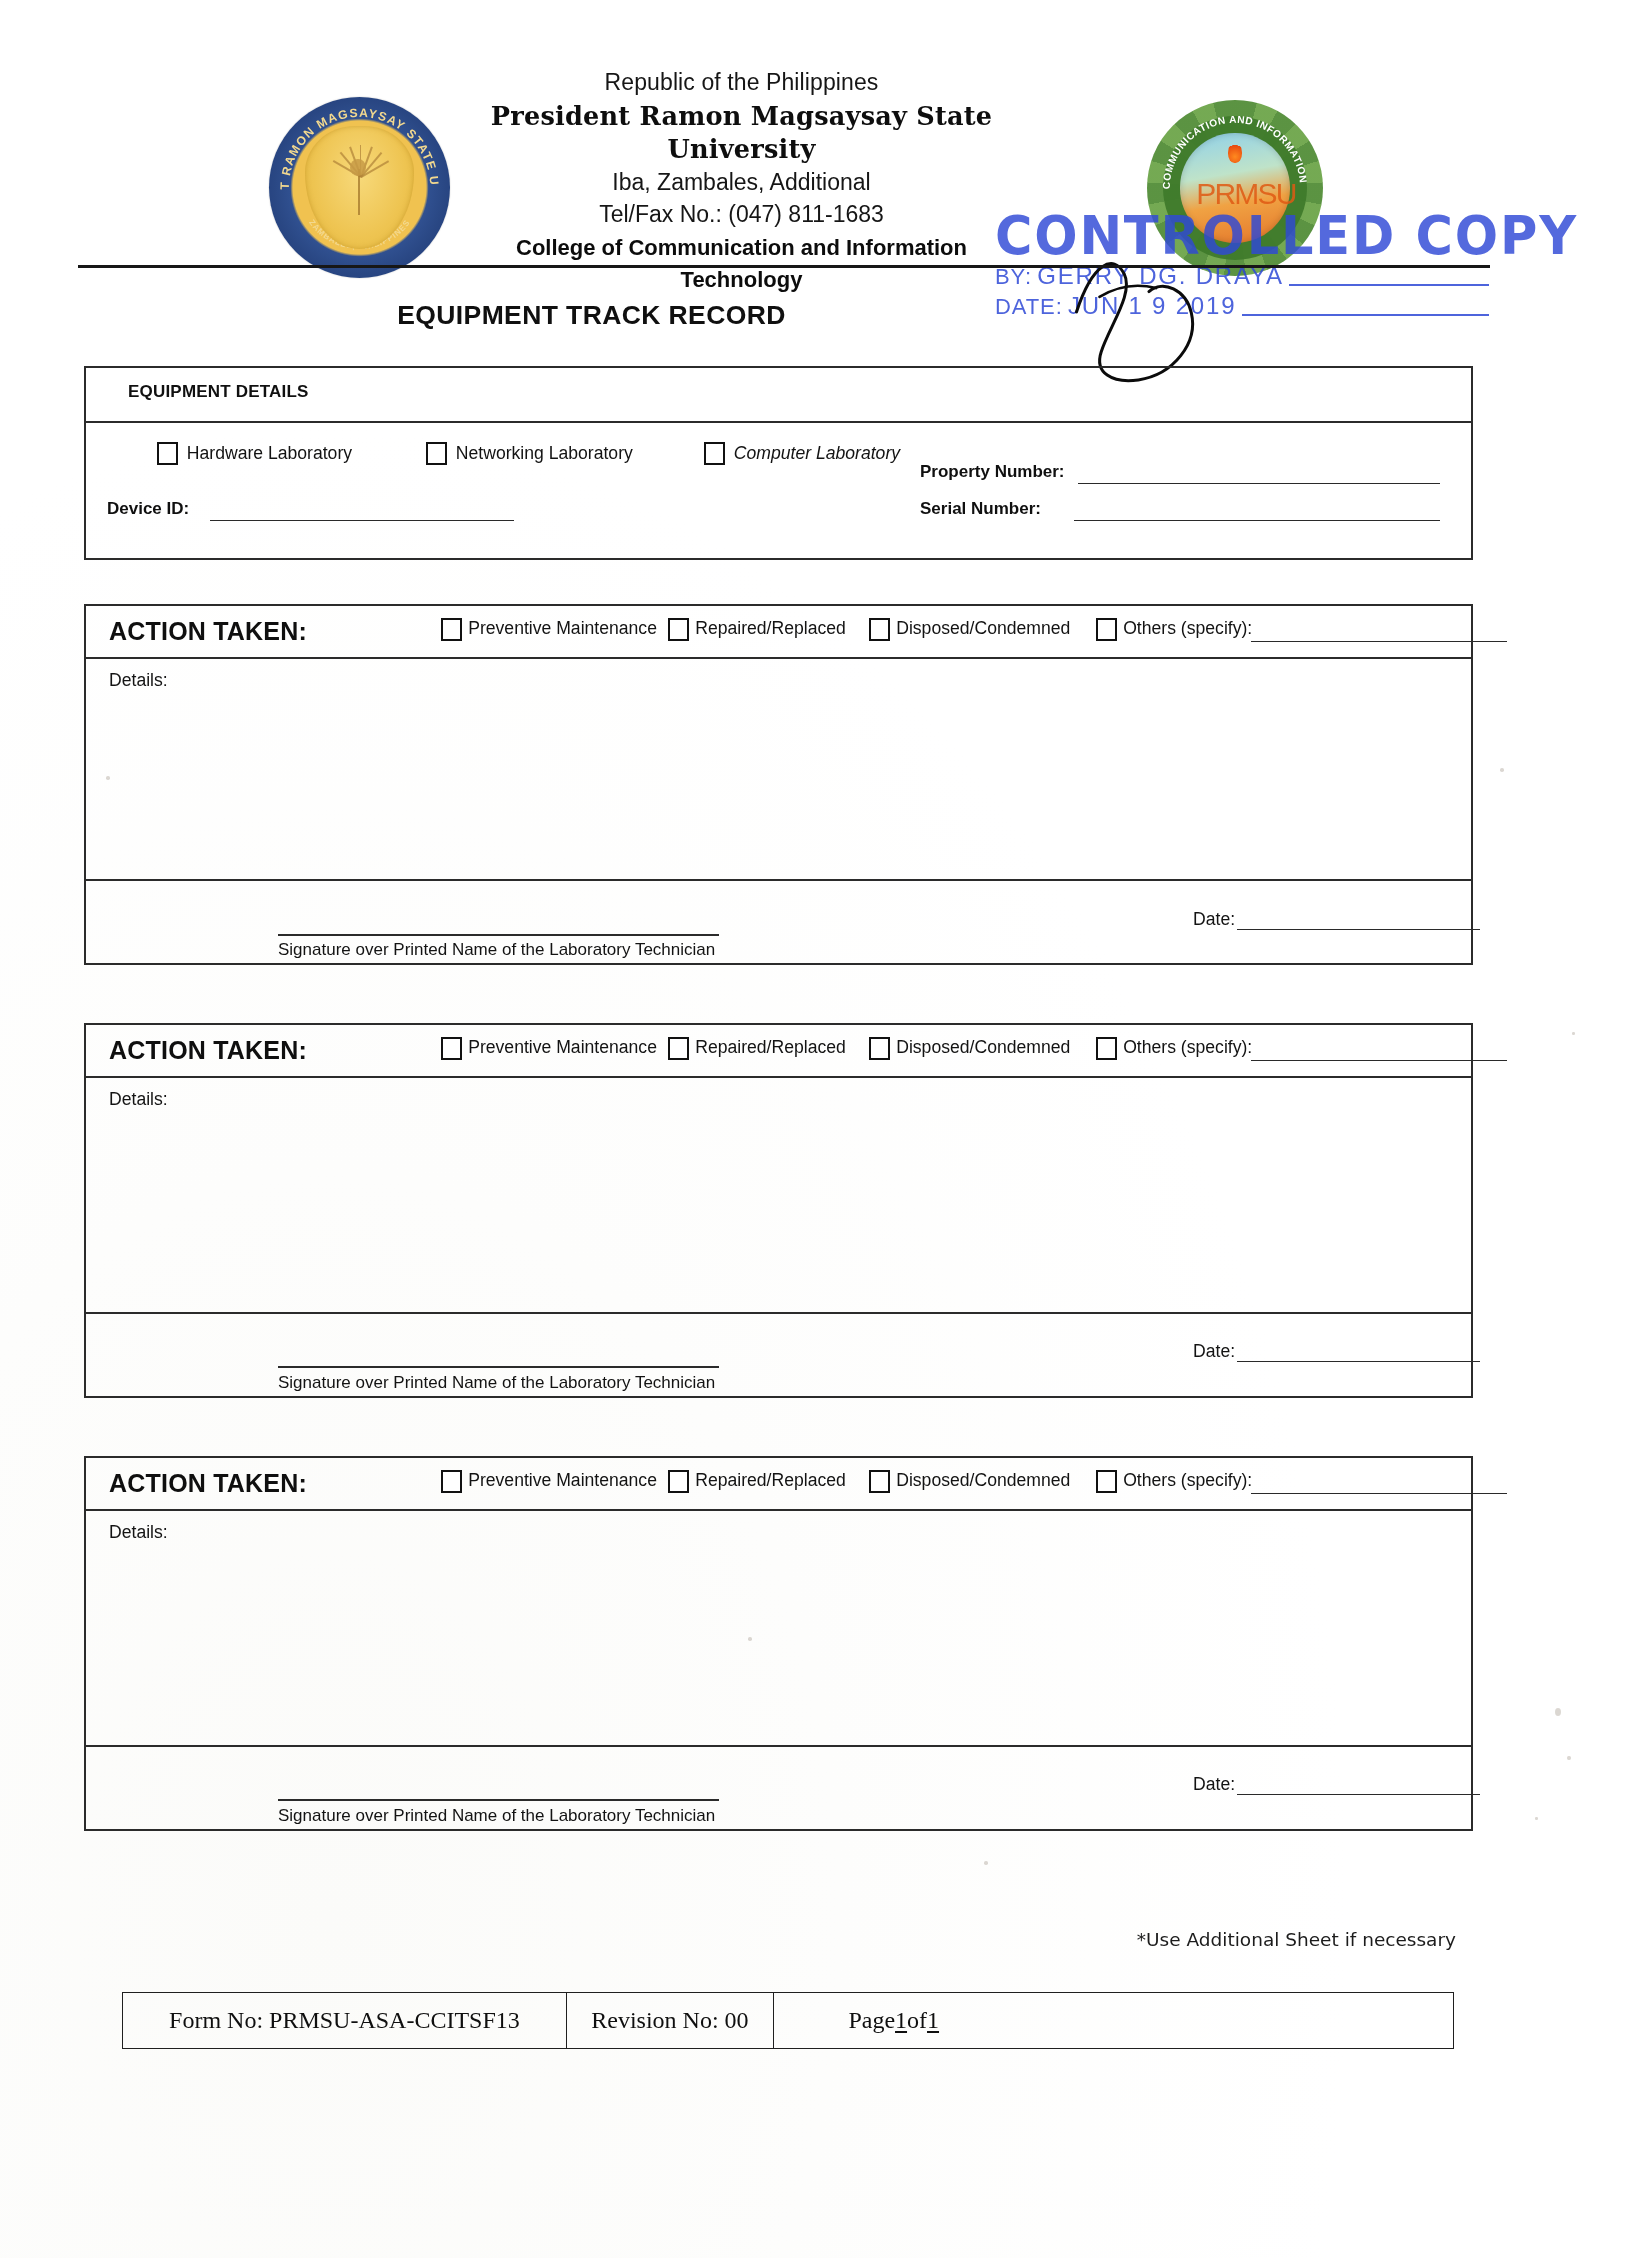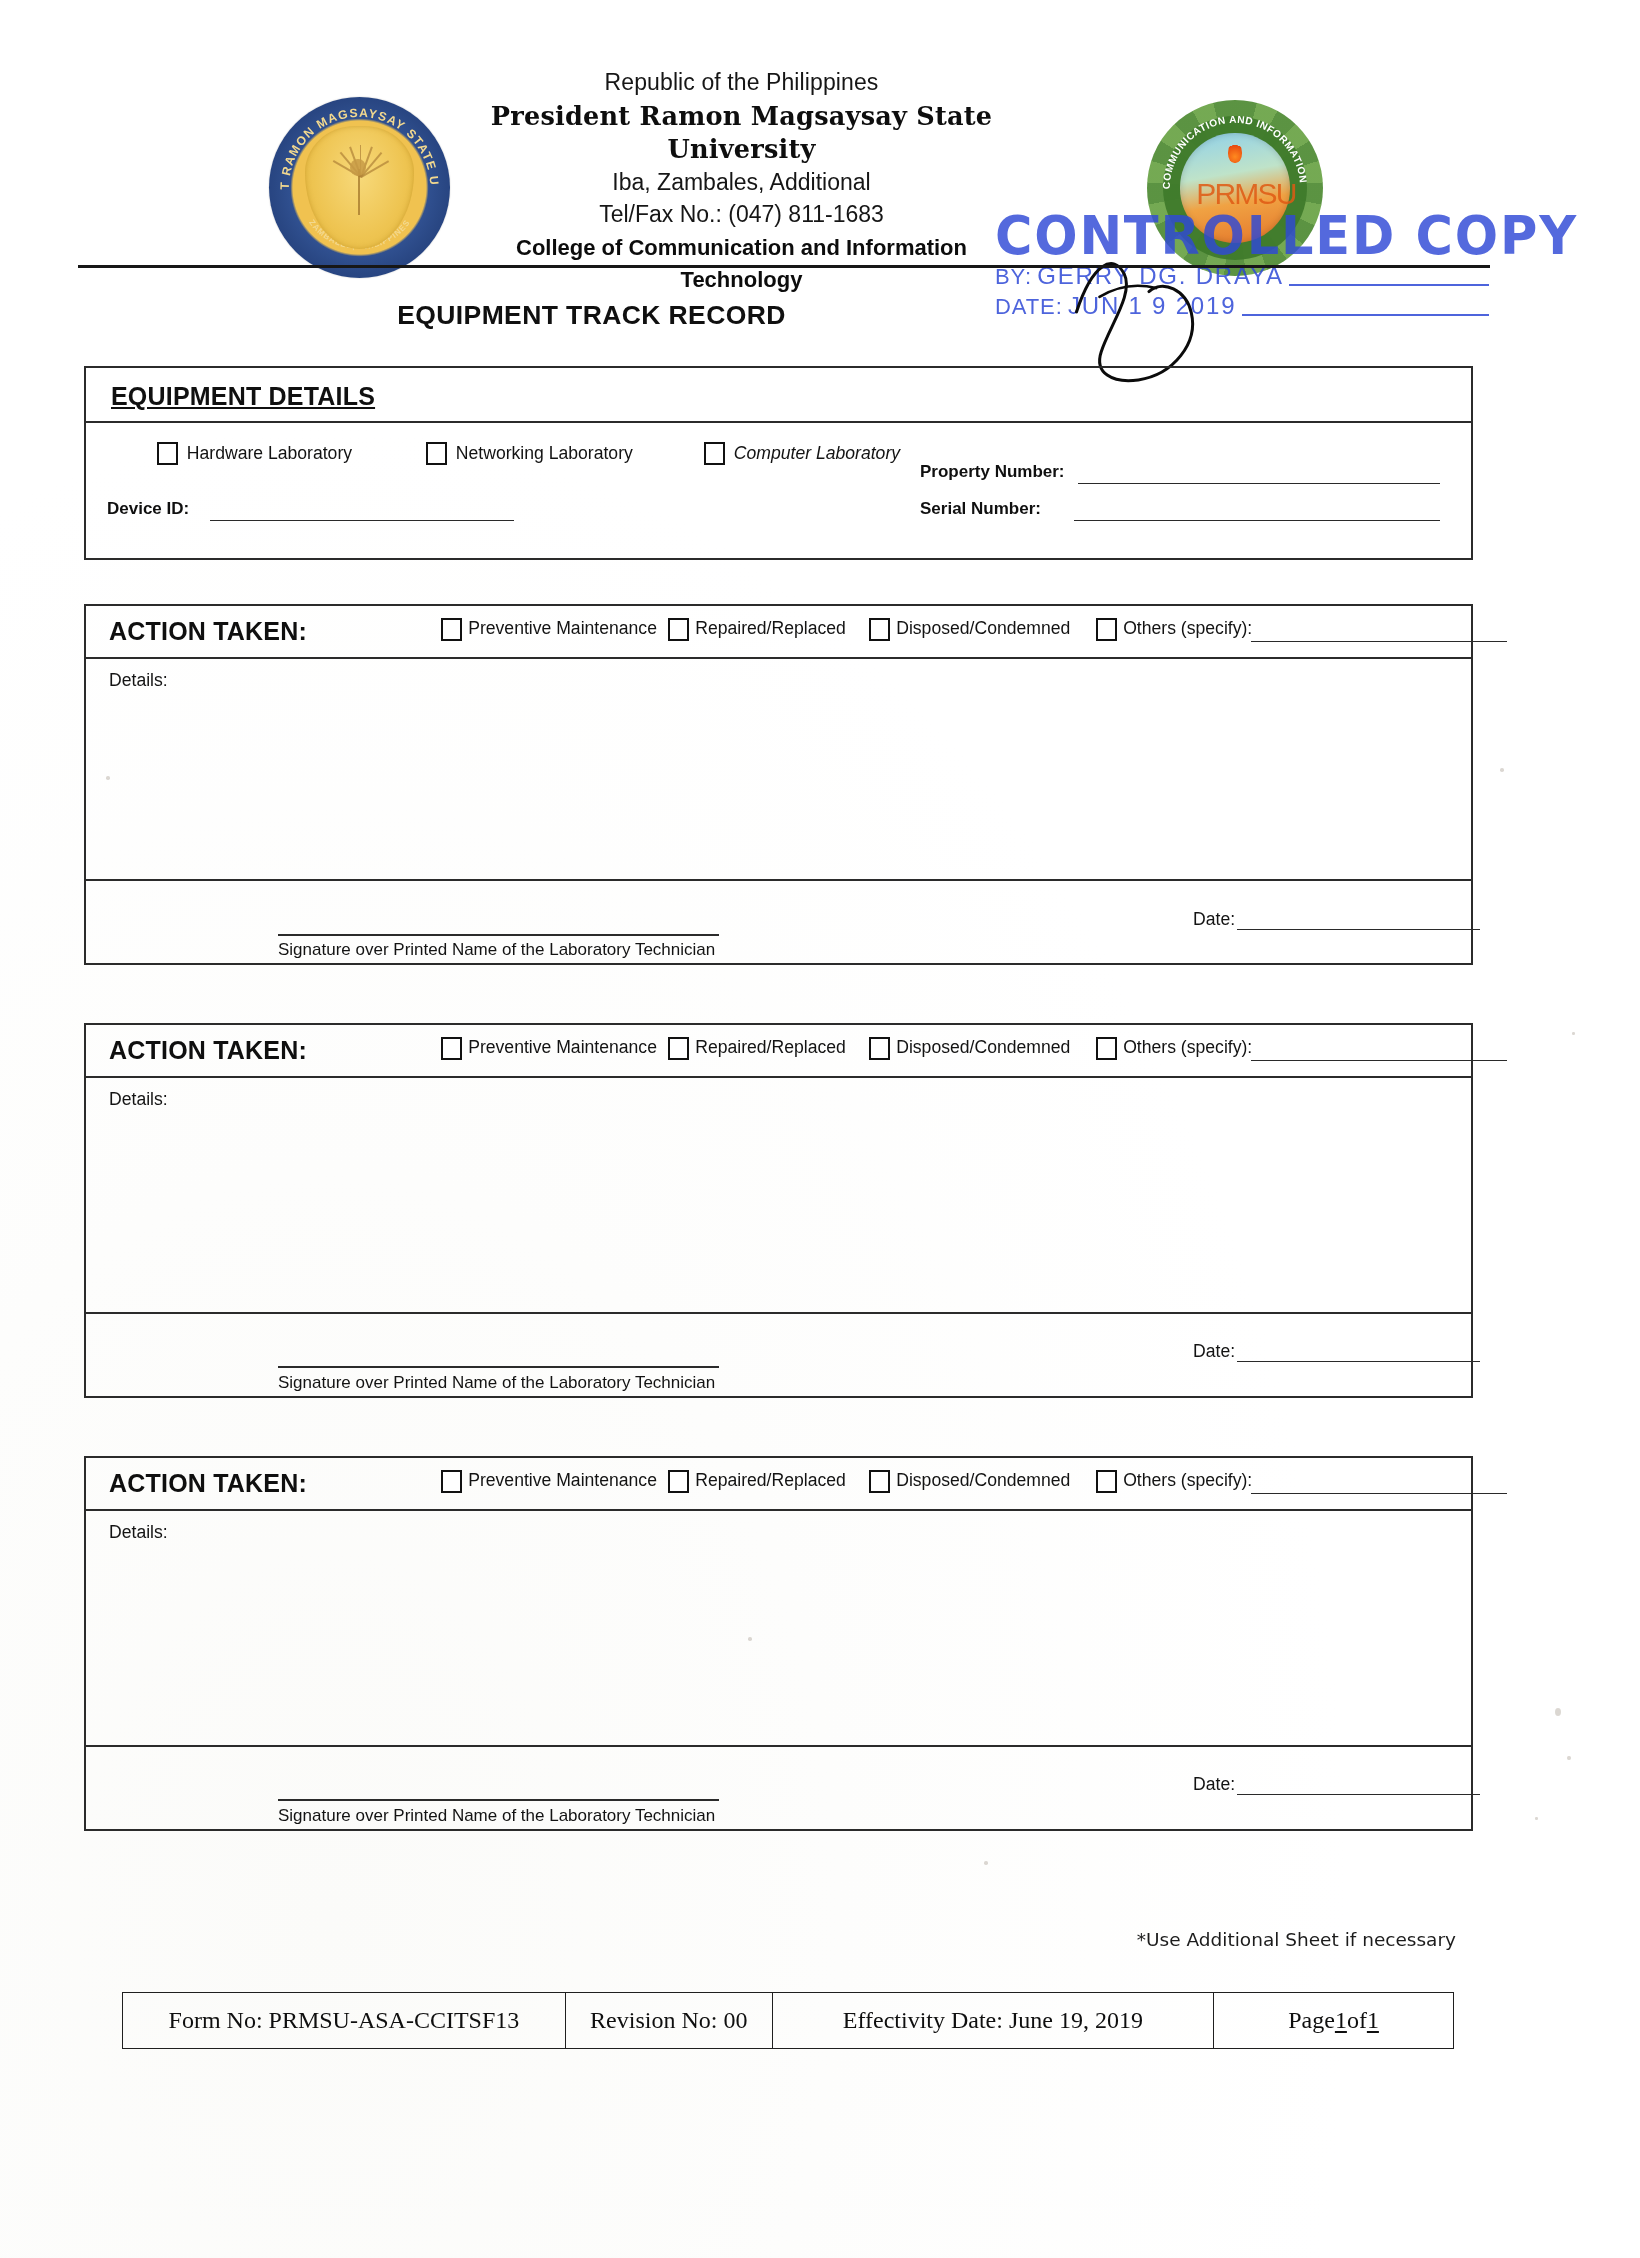--- a/index.html
+++ b/index.html
@@ -102,21 +102,21 @@
     position:absolute;left:0;top:300px;width:1641px;text-align:center;
     font-size:26.5px;font-weight:700;letter-spacing:0.4px;color:#101010;
   }
   .doctitle span{position:relative;left:-229px;}
 
   
   .box{position:absolute;border:2.2px solid #2b2b2b;background:transparent;}
 
   .eq-box{left:84px;top:366px;width:1385px;height:190px;}
   .eq-title{
-    position:absolute;left:25px;top:14px;font-size:25px;font-weight:700;color:#101010;letter-spacing:0.2px;text-decoration:underline;
+    position:absolute;left:42px;top:14px;font-size:17px;font-weight:700;color:#101010;letter-spacing:0.2px;
   }
   .eq-sep{position:absolute;left:0;right:0;top:53px;border-top:2.2px solid #2b2b2b;}
   .cbrow{position:absolute;left:0;right:0;top:74px;height:35px;}
   .cb{display:inline-flex;align-items:center;gap:8.8px;position:absolute;}
   .cbbox{
     width:17px;height:18.5px;border:2.2px solid #111;background:#fff;flex:none;display:inline-block;
   }
   .cblabel{font-size:17.6px;color:#131313;white-space:nowrap;}
   .fieldlabel{position:absolute;font-size:17px;font-weight:700;color:#101010;white-space:nowrap;}
   .fline{position:absolute;border-bottom:1.8px solid #2a2a2a;}
@@ -366,21 +366,20 @@
     <div class="sig-cap" style="left:192px;top:348px;">Signature over Printed Name of the Laboratory Technician</div>
     <div class="date-lbl" style="left:1107px;top:316px;">Date:</div>
     <div class="fline" style="left:1151px;top:336px;width:243px;"></div>
   </div>
 
   <div class="note">*Use Additional Sheet if necessary</div>
 
   <div class="ftable">
     <div class="cell c1">Form No: PRMSU-ASA-CCITSF13</div>
     <div class="cell c2">Revision No: 00</div>
-    <div class="cell c3">Effectivity Date: June 19, 2019</div>
     <div class="cell c4">
       <span>Page </span>
         <u>1</u>
         <span> of </span>
         <u>1</u>
     </div>
   </div>
 
   <div class="speck" style="left:1555px;top:1708px;width:6.2px;height:8px;"></div>
   <div class="speck" style="left:1567px;top:1756px;width:3.5px;height:4.4px;"></div>

